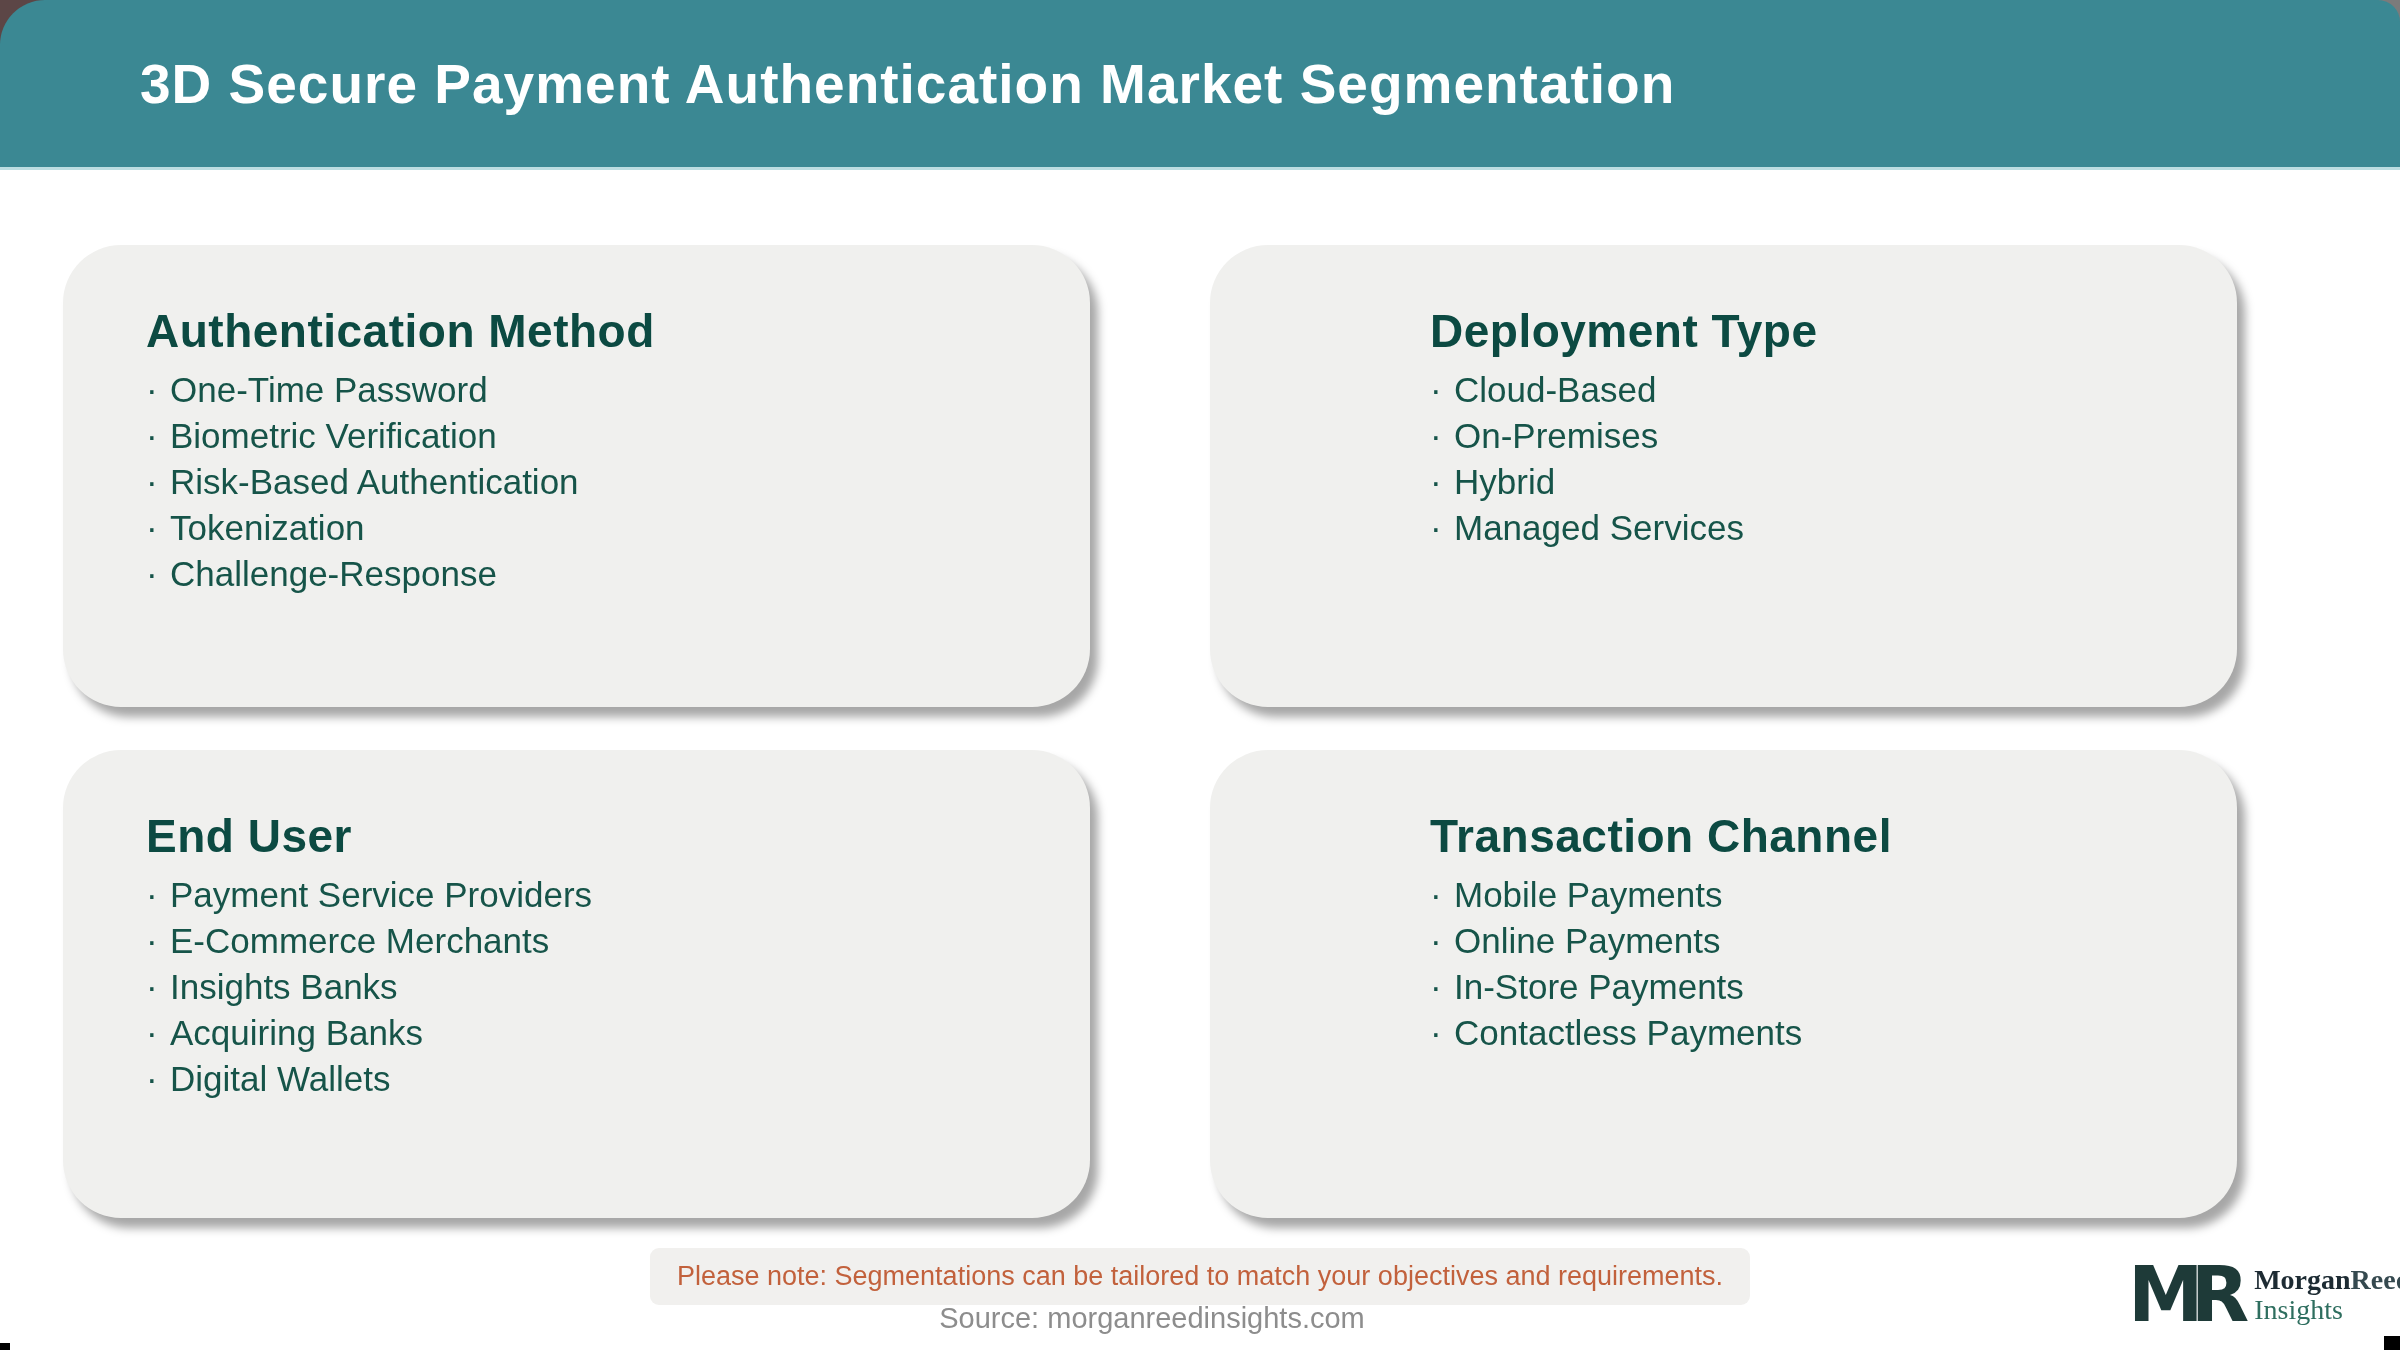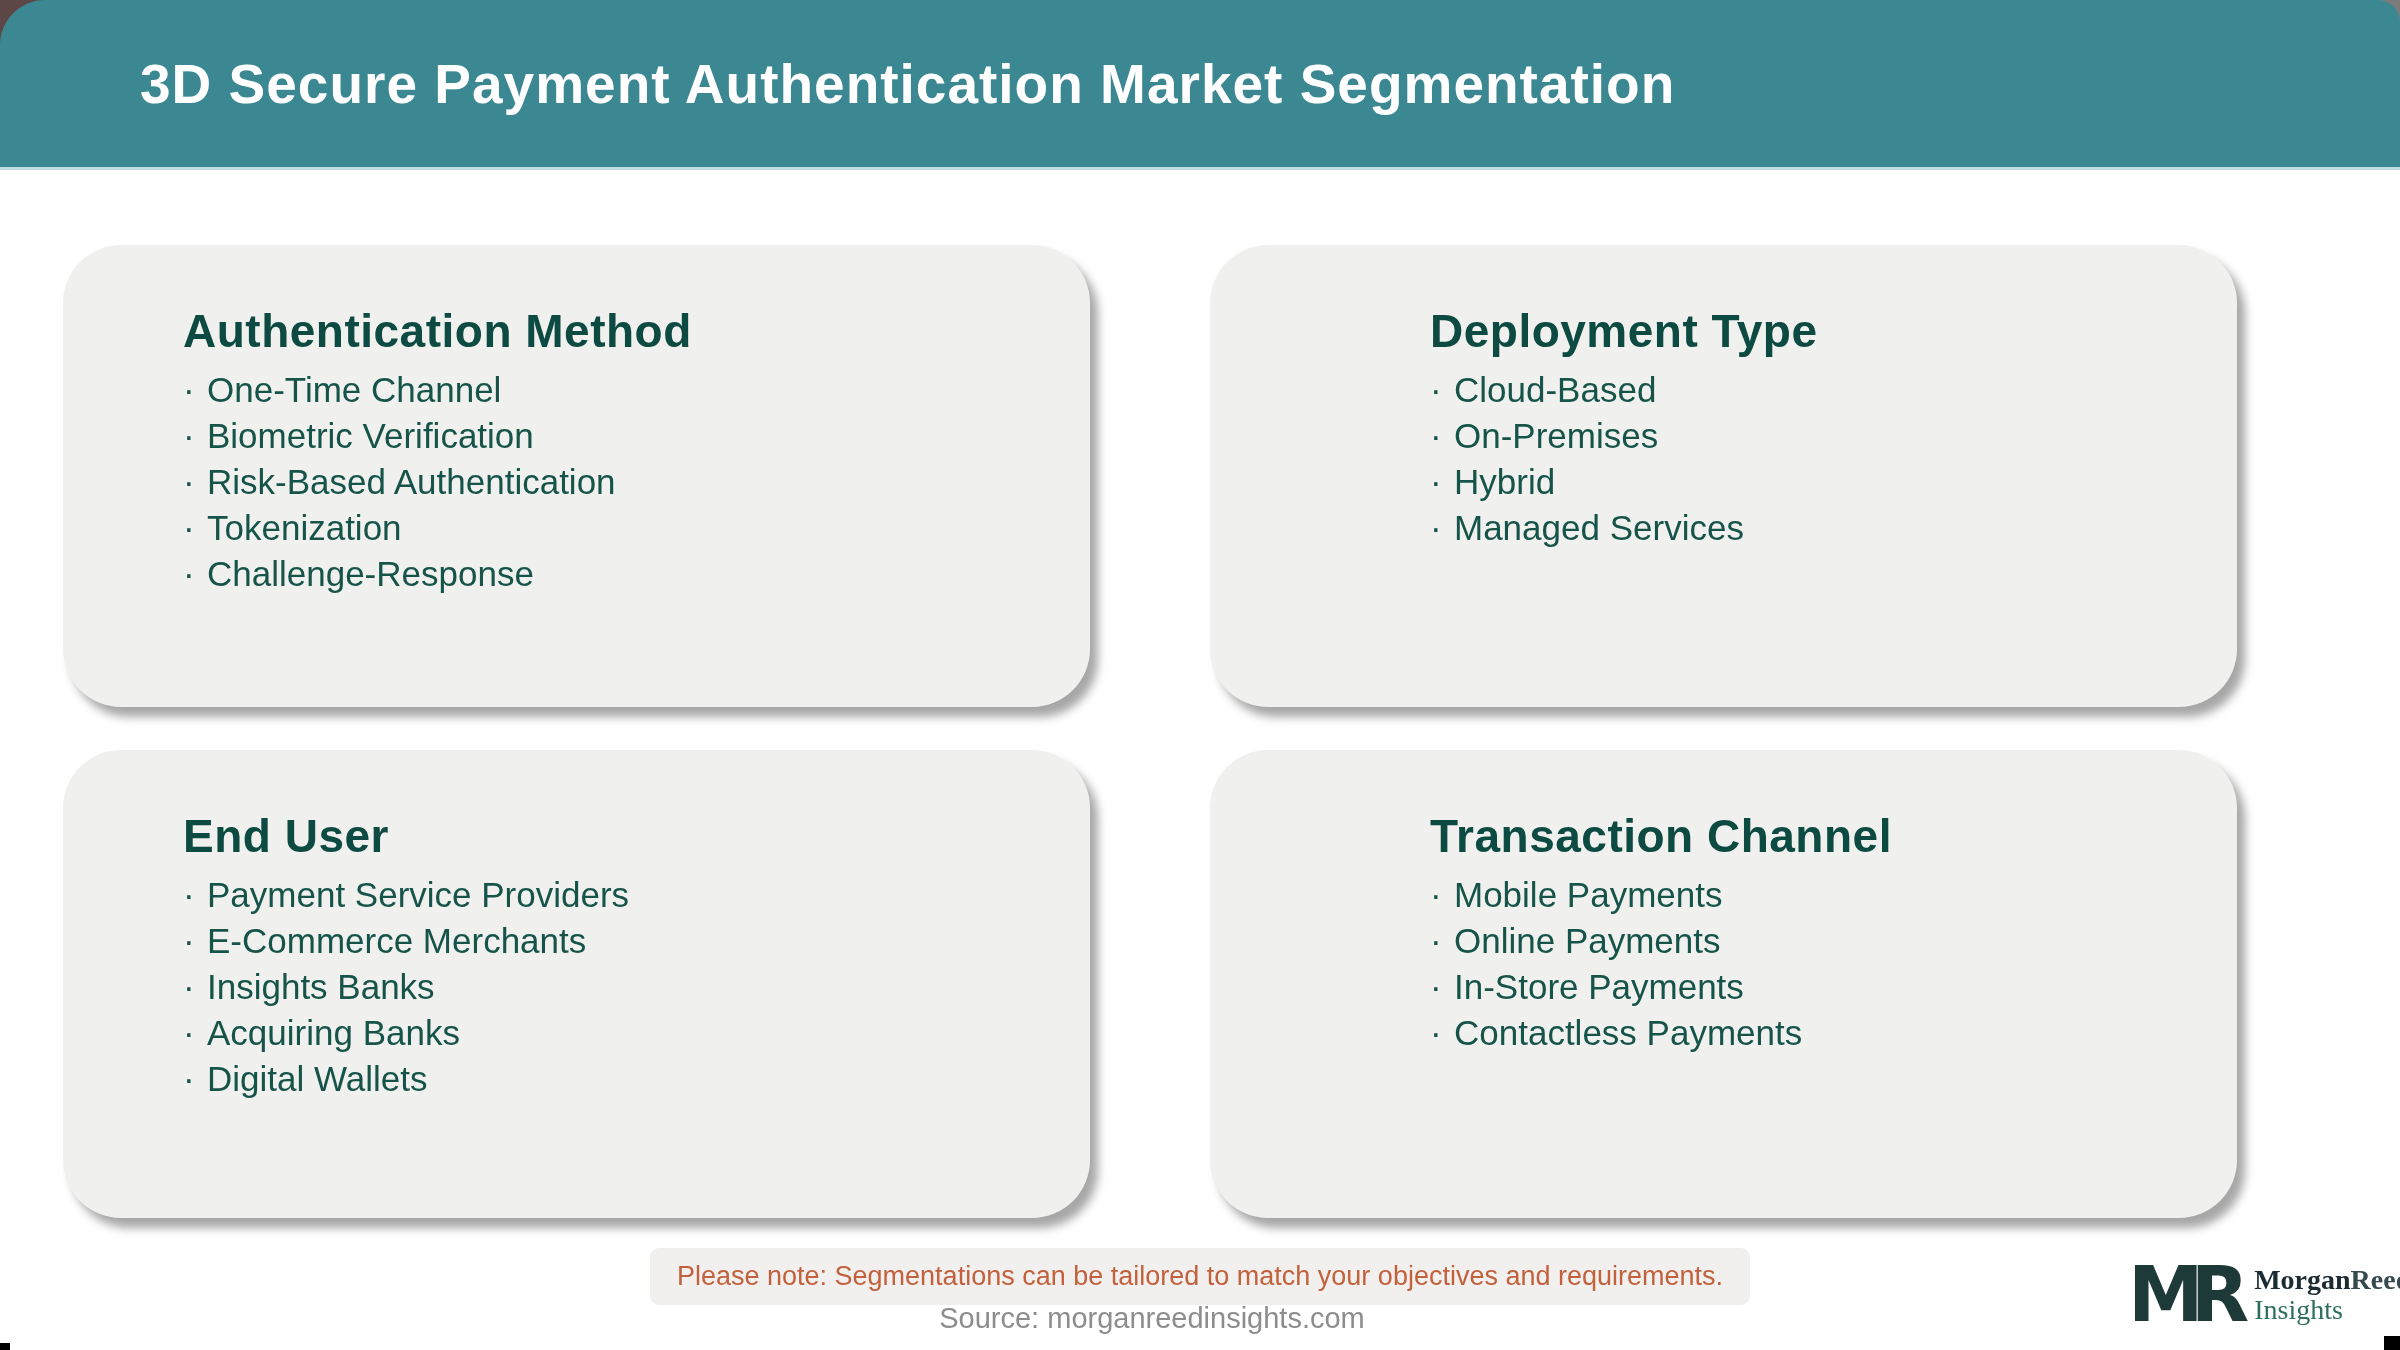--- a/index.html
+++ b/index.html
@@ -14,21 +14,21 @@
   
   .header{position:absolute;top:0;left:0;width:2400px;height:170px;background:#3b8893;
           border-radius:45px 22px 0 0;border-bottom:3px solid #bcdde1;z-index:2;
           display:flex;align-items:center;box-sizing:border-box;padding-left:128px;}
   .header h1{margin:12px;font-size:55px;font-weight:bold;color:#ffffff;letter-spacing:1px;}
 
   
   .grid{position:absolute;top:245px;left:63px;width:2174px;display:grid;
         grid-template-columns:1027px 1027px;column-gap:120px;row-gap:43px;z-index:2;}
   .card{background:#f0f0ee;border-radius:58px;box-shadow:8px 10px 10px rgba(0,0,0,0.35);
-        box-sizing:border-box;padding:60px 40px 0 120px;height:462px;}
+        box-sizing:border-box;padding:60px 40px 0 83px;height:462px;}
   .card:nth-child(even){padding-left:220px;}
   .card:nth-child(n+3){height:468px;}
   .card h2{margin:0 0 10px 0;font-size:46px;line-height:52px;font-weight:bold;
            color:#0c4a42;letter-spacing:0.5px;}
   .card ul{list-style:none;margin:0;padding:0;}
   .card li{font-size:35px;line-height:46px;color:#165449;display:flex;align-items:baseline;}
   .card li .bullet{width:24px;flex:0 0 24px;color:#165449;}
 
   
   .note{position:absolute;top:1248px;left:50%;transform:translateX(-50%);height:49px;
@@ -64,21 +64,21 @@
     <h1>3D Secure Payment Authentication Market Segmentation</h1>
   </div>
 
   <div class="grid">
 
     <div class="card">
       <h2>Authentication Method</h2>
       <ul>
         <li>
             <span class="bullet">·</span>
-            <span>One-Time Channel</span>
+            <span>One-Time Password</span>
           </li>
         <li>
             <span class="bullet">·</span>
             <span>Biometric Verification</span>
           </li>
         <li>
             <span class="bullet">·</span>
             <span>Risk-Based Authentication</span>
           </li>
         <li>

